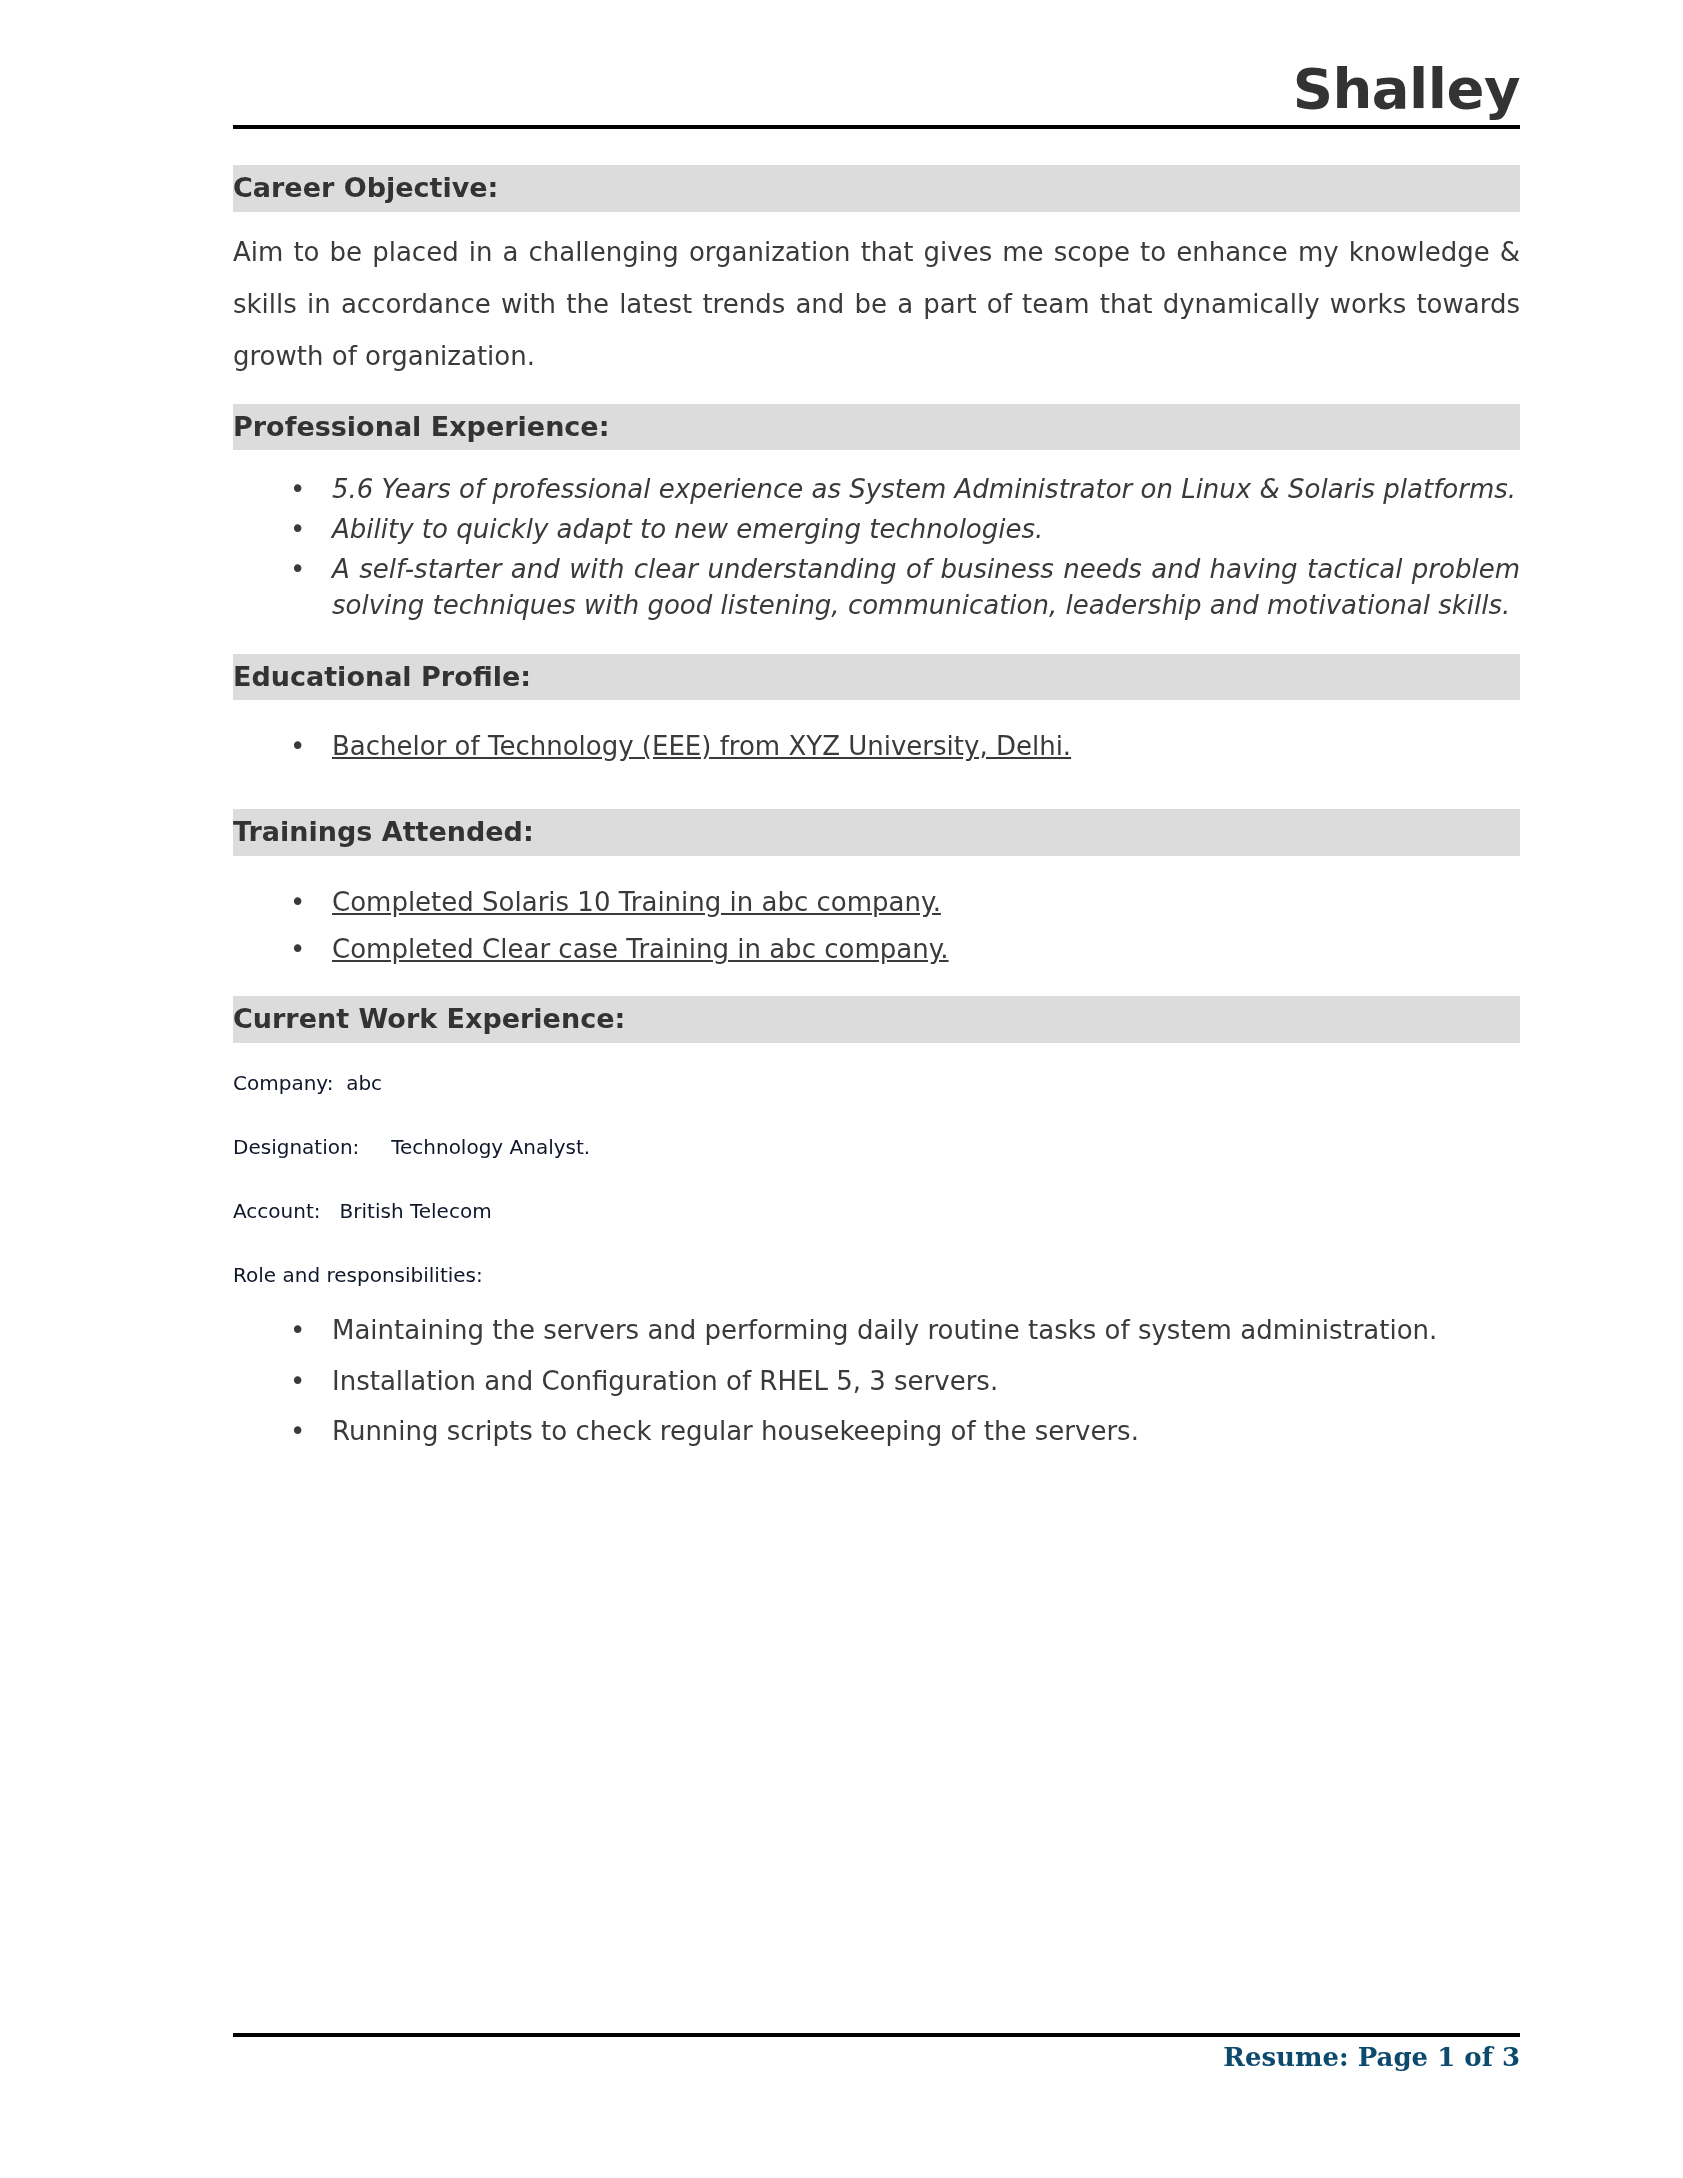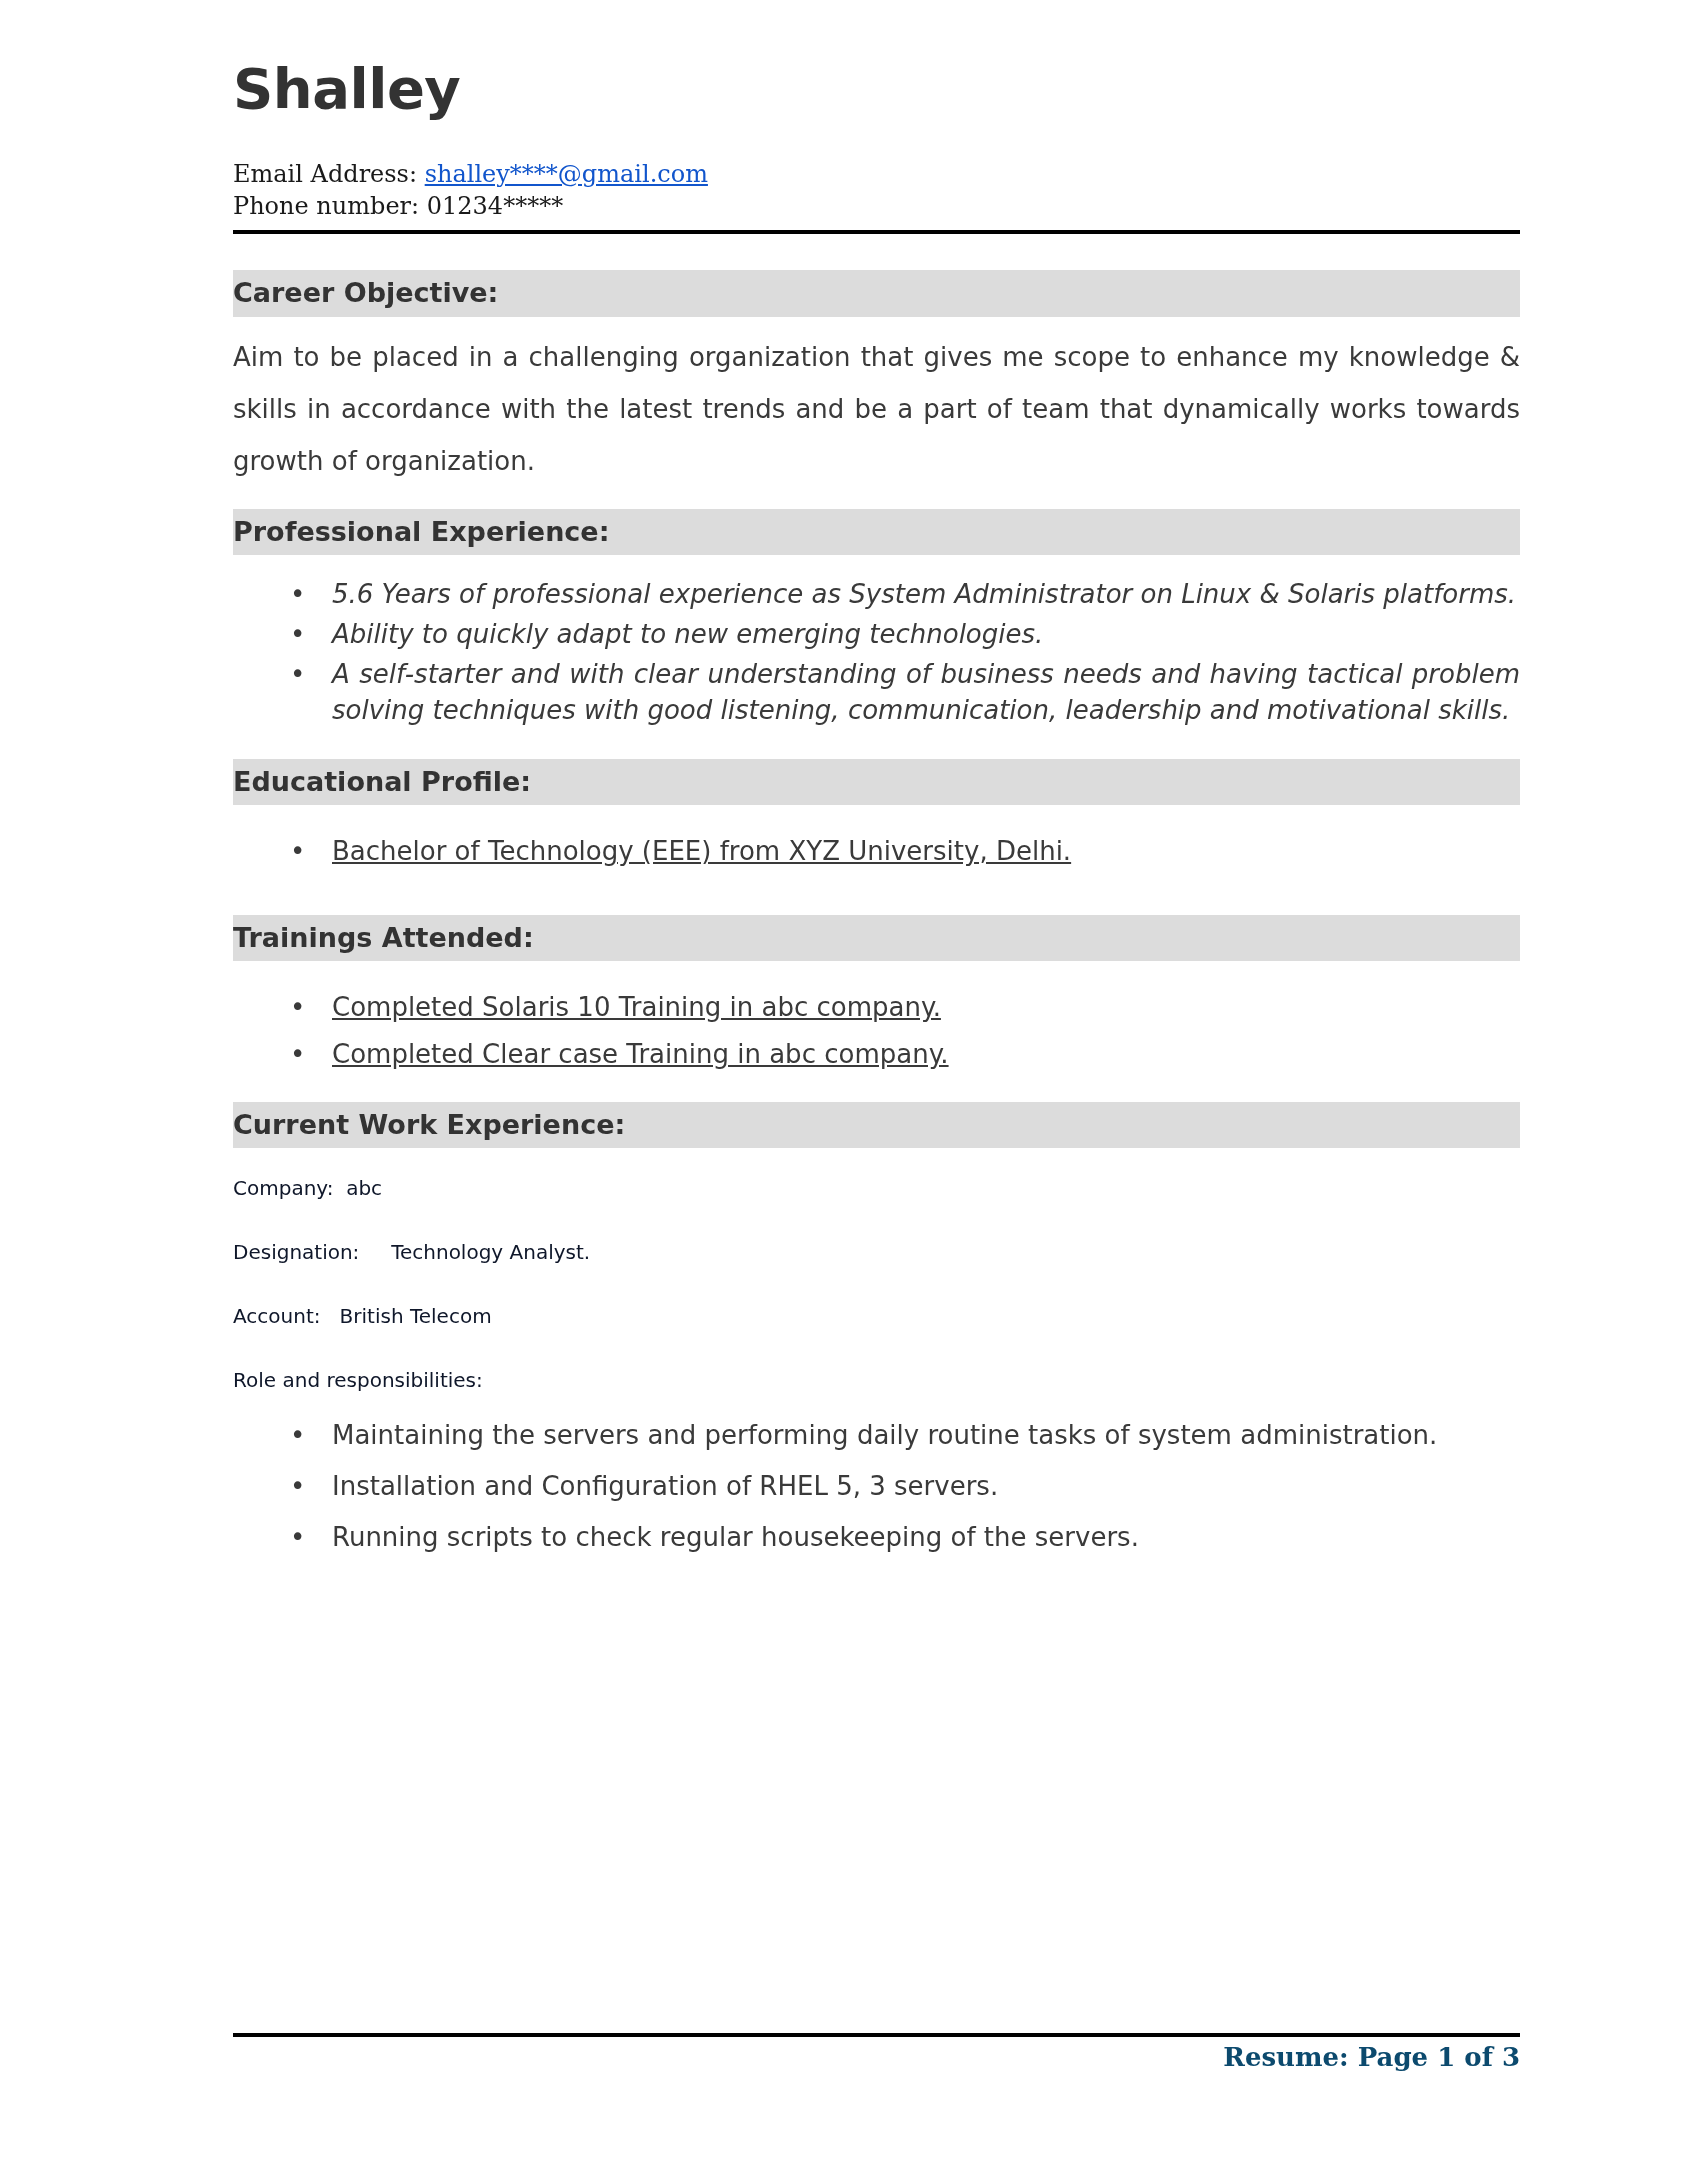--- a/index.html
+++ b/index.html
@@ -26,20 +26,21 @@
   
   .name {
     font-family: "DejaVu Sans", sans-serif;
     font-weight: bold;
     font-size: 56px;
     line-height: 1.0;
     color: #333333;
     letter-spacing: -0.5px;
     margin: 0;
     padding-top: 61px;
+    text-align: right;
   }
   .contact-block {
     font-family: "DejaVu Serif", serif;
     font-size: 24px;
     line-height: 1.32;
     color: #1a1a1a;
     margin-top: 42px;
   }
   .contact-line {
     white-space: nowrap;
@@ -162,24 +163,20 @@
   .sp-14 { height: 14px; }
 </style>
 </head>
 <body>
 
 <div class="page">
   <div class="content">
 
     <h1 class="name">Shalley</h1>
 
-    <div class="contact-block">
-      <div class="contact-line"><span>Email Address:</span> <a class="email-link" href="#">shalley****@gmail.com</a></div>
-      <div class="contact-line"><span>Phone number:</span> <span>01234*****</span></div>
-    </div>
 
     <div class="header-rule"></div>
 
     <div class="sp-36"></div>
     <div class="section-head">Career Objective:</div>
     <div class="sp-14"></div>
     <div class="para">Aim to be placed in a challenging organization that gives me scope to enhance my knowledge &amp; skills in accordance with the latest trends and be a part of team that dynamically works towards growth of organization.</div>
 
     <div class="sp-22"></div>
     <div class="section-head">Professional Experience:</div>

